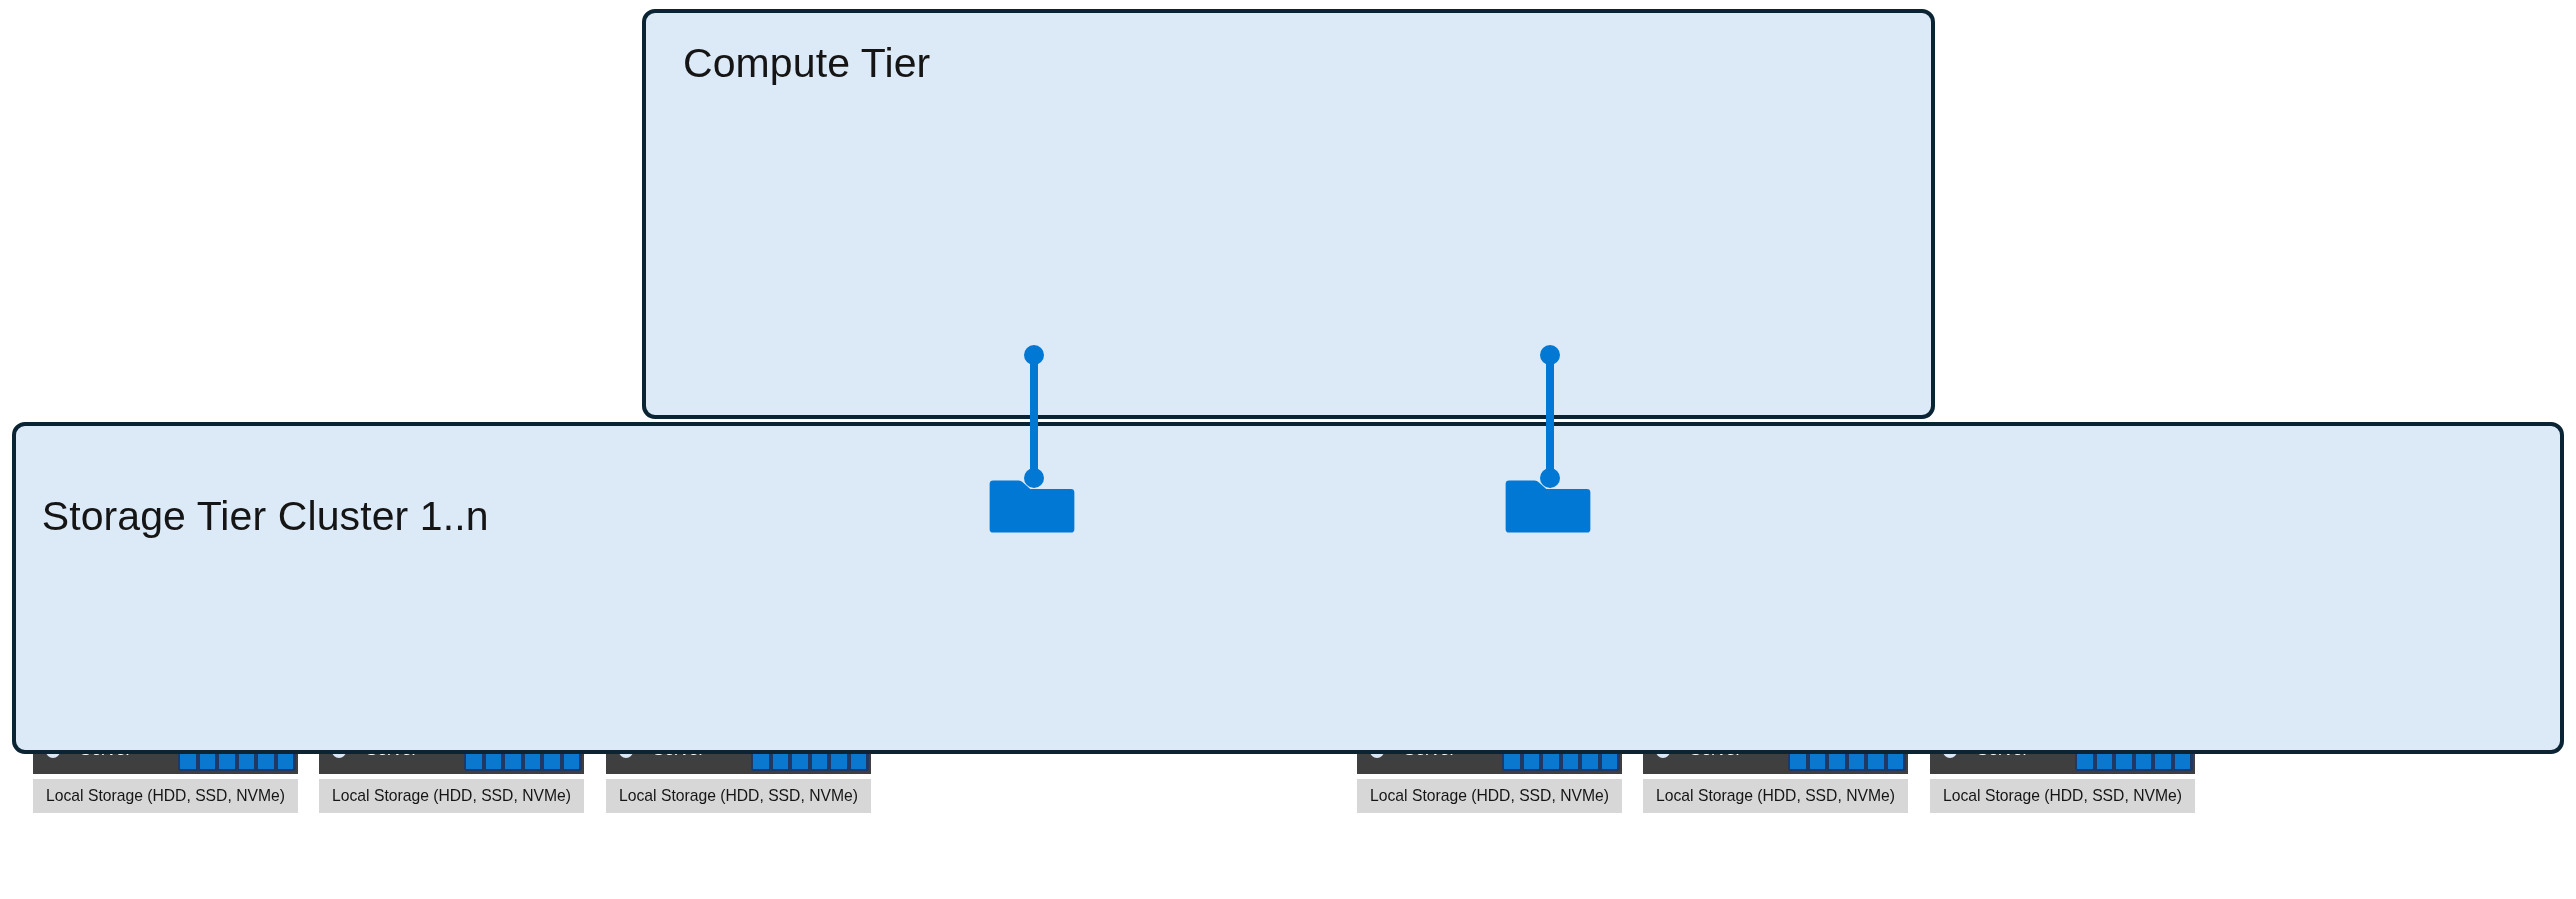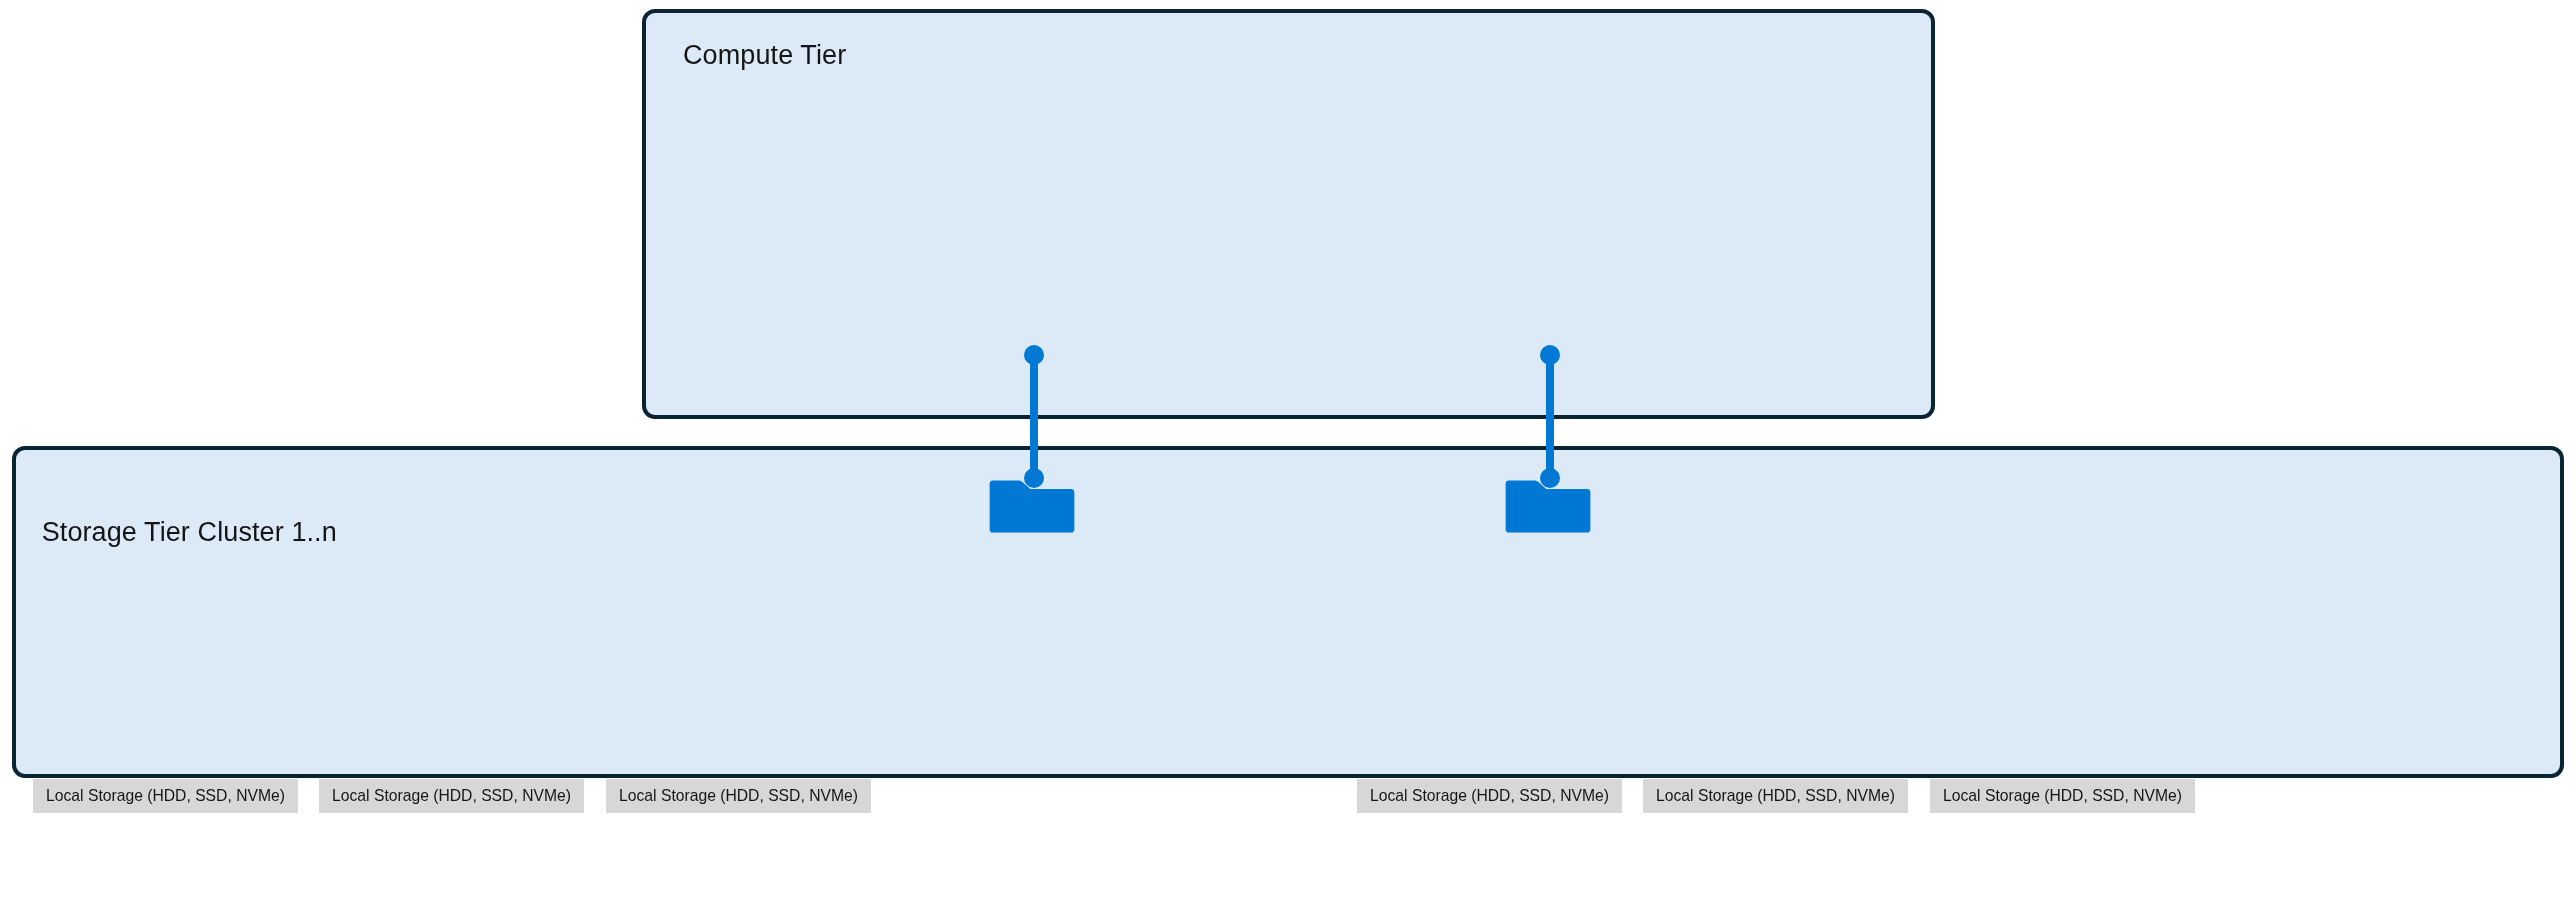--- a/index.html
+++ b/index.html
@@ -29,28 +29,28 @@
   }
   #compute-tier {
     left: 642px;
     top: 9.3px;
     width: 1293px;
     height: 410px;
     z-index: 3;
   }
   #storage-tier {
     left: 11.7px;
-    top: 446px;
+    top: 422px;
     width: 2552px;
     height: 332px;
     z-index: 2;
   }
   .tier-title {
     position: absolute;
-    font-size: 27px;
+    font-size: 41px;
     color: #151515;
     letter-spacing: 0.1px;
     white-space: nowrap;
   }
   #compute-tier-title { left: 37px; top: 27px; }
   #storage-tier-title { left: 26px; top: 67px; }
 
   
   .band {
     position: absolute;

